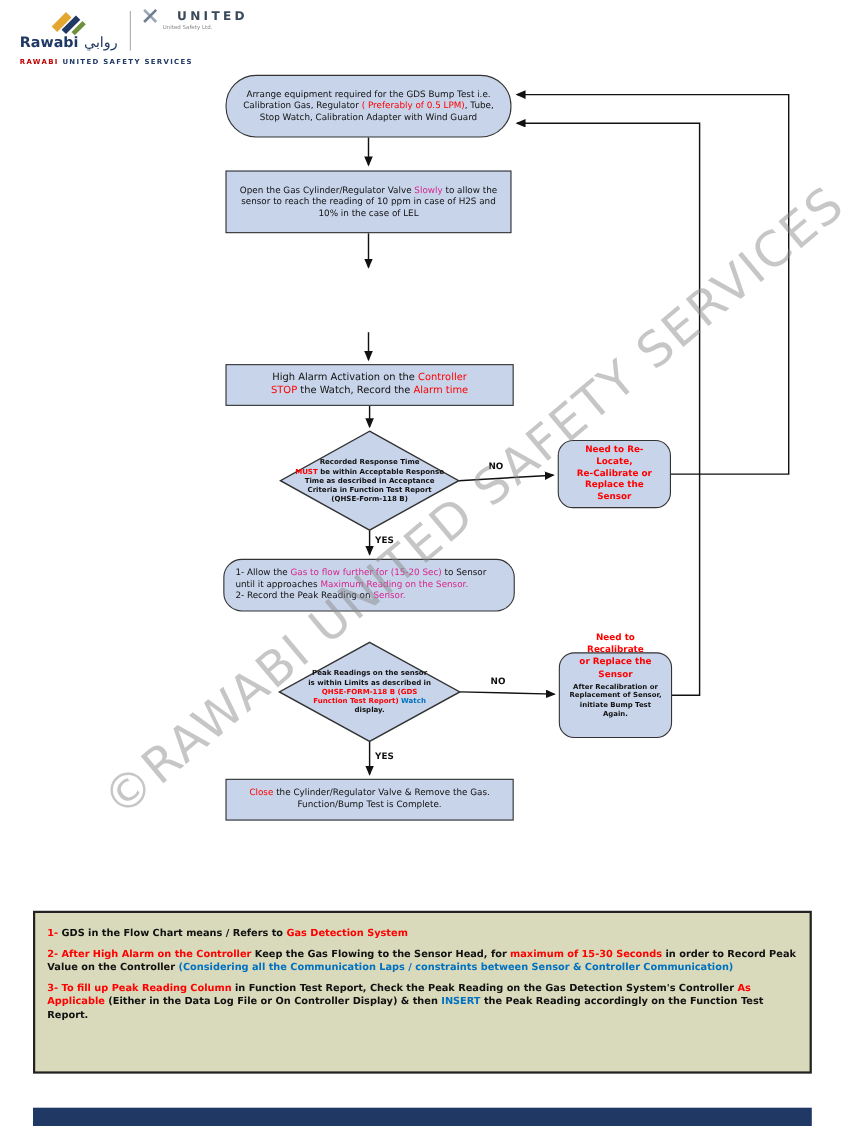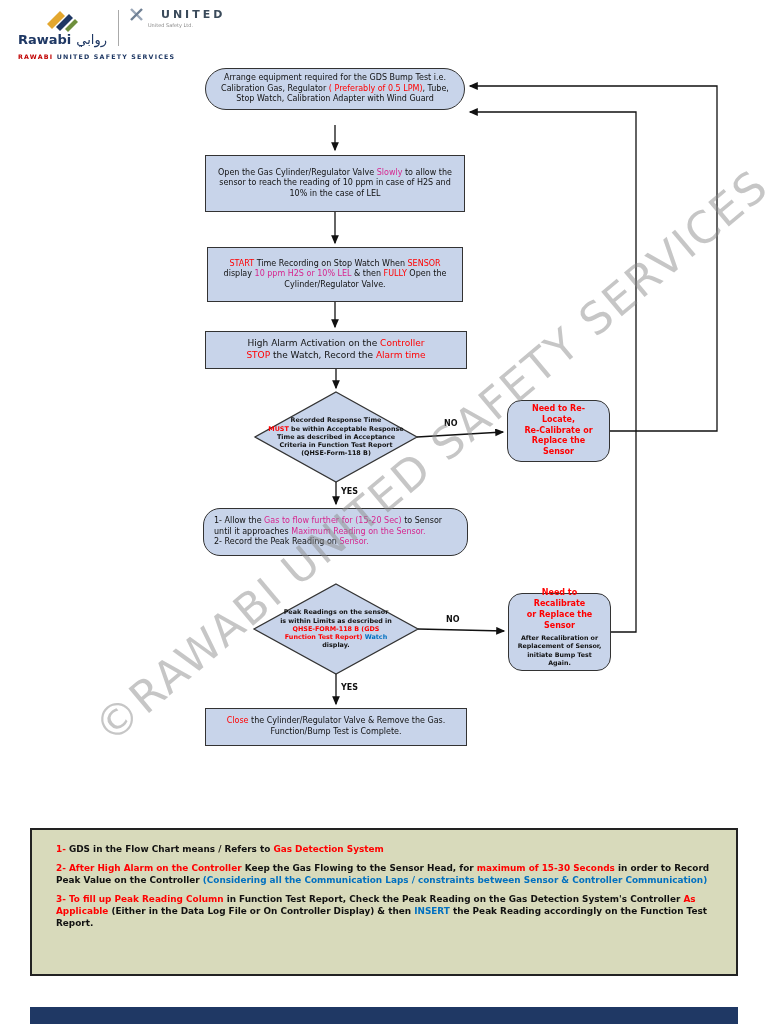--- a/index.html
+++ b/index.html
@@ -22,21 +22,21 @@
   .page-title{position:absolute;top:16px;left:0;width:100%;text-align:center;
               color:#FF0000;font-weight:bold;font-size:15px;z-index:2;}
 
   
   .overlay{position:absolute;left:0;top:0;z-index:1;}
   .diamond{fill:#c8d4ea;stroke:#333;stroke-width:1.3;}
   .conn{stroke:#111;stroke-width:1.3;fill:none;}
 
   .node{position:absolute;box-sizing:border-box;background:#c8d4ea;border:1.4px solid #333;
         display:flex;align-items:center;justify-content:center;font-size:8px;line-height:1.32;
-        padding:3px 8px;z-index:2;}
+        padding:16px 8px;z-index:2;}
   .node .txt{width:100%;text-align:center;}
   .stadium{border-radius:28px;padding:4px 14px;}
   .alarm{border-width:1.8px;font-size:9px;}
   .left-align .txt{text-align:left;padding-left:2px;}
   .side-box{border-radius:14px;font-weight:bold;font-size:8px;line-height:1.35;justify-content:flex-end;}
   .side-box .note{font-size:6.3px;color:#111;margin-top:3px;line-height:1.3;}
   .dtext{position:absolute;display:flex;align-items:center;justify-content:center;z-index:2;
          font-size:6.4px;font-weight:bold;line-height:1.3;}
   .dtext .txt{width:100%;text-align:center;}
   .edge-label{position:absolute;font-size:8px;font-weight:bold;color:#111;z-index:2;}
@@ -46,21 +46,21 @@
   
   .watermark{position:absolute;left:14px;top:470px;width:740px;text-align:center;z-index:6;
              font-size:44px;letter-spacing:2px;color:#8a8a8a;opacity:.48;white-space:nowrap;
              transform:rotate(-40deg);transform-origin:center;pointer-events:none;}
 
   
   .instructions{position:absolute;left:30px;top:828px;width:708px;height:148px;z-index:2;
                 background:#d8dabb;border:2px solid #222;box-sizing:border-box;padding:6px 10px;}
   .instr-heading{text-align:center;color:#0070C0;font-weight:bold;text-decoration:underline;
                  font-size:11.5px;margin:4px 0 9px 0;letter-spacing:.5px;}
-  .instr-item{font-size:8.9px;font-weight:bold;line-height:1.35;margin:7px 14px;color:#111;}
+  .instr-item{font-size:8.9px;font-weight:bold;line-height:1.35;margin:7px 1px;color:#111;}
 
   .footer-bar{position:absolute;left:30px;top:1007px;width:708px;height:17px;
               background:#1F3864;z-index:2;}
 </style>
 </head>
 <body>
 
 <div class="page">
 
   <svg class="overlay" width="768" height="1024">
@@ -105,31 +105,28 @@
           </svg>
           <span class="united-word">UNITED</span>
         </div>
         <div class="united-sub">United Safety Ltd.</div>
       </div>
     </div>
     <div class="tagline"><span class="tag-red">RAWABI </span><span class="tag-navy">UNITED SAFETY SERVICES</span></div>
   </div>
 
 
-  <div class="node stadium" style="left:205px;top:68px;width:260px;height:42px;">
+  <div class="node stadium" style="left:205px;top:68px;width:260px;height:57px;">
     <div class="txt"><span>Arrange equipment required for the GDS Bump Test i.e. Calibration Gas, Regulator </span><span class="r">( Preferably of 0.5 LPM)</span><span>, Tube, Stop Watch, Calibration Adapter with Wind Guard</span></div>
   </div>
 
   <div class="node" style="left:205px;top:155px;width:260px;height:57px;">
     <div class="txt"><span>Open the Gas Cylinder/Regulator Valve </span><span class="m">Slowly</span><span> to allow the sensor to reach the reading of 10 ppm in case of H2S and 10% in the case of LEL</span></div>
   </div>
 
-  <div class="node" style="left:207px;top:247px;width:256px;height:55px;">
-    <div class="txt"><span class="r">START</span><span> Time Recording on Stop Watch When </span><span class="r">SENSOR</span><span> display </span><span class="m">10 ppm H2S or 10% LEL</span><span> &amp; then </span><span class="r">FULLY</span><span> Open the Cylinder/Regulator Valve.</span></div>
-  </div>
 
   <div class="node alarm" style="left:205px;top:331px;width:262px;height:38px;">
     <div class="txt"><span class="bd">High Alarm Activation on the </span><span class="bd r">Controller</span><br><span class="r">STOP</span><span> the Watch, Record the </span><span class="r">Alarm time</span></div>
   </div>
 
   <div class="dtext" style="left:258px;top:403px;width:156px;height:68px;">
     <div class="txt"><span>Recorded Response Time</span><br><span class="r">MUST</span><span> be within Acceptable Response</span><br><span>Time as described in Acceptance</span><br><span>Criteria in Function Test Report</span><br><span>(QHSE-Form-118 B)</span></div>
   </div>
 
   <div class="node side-box" style="left:507px;top:400px;width:103px;height:62px;">

